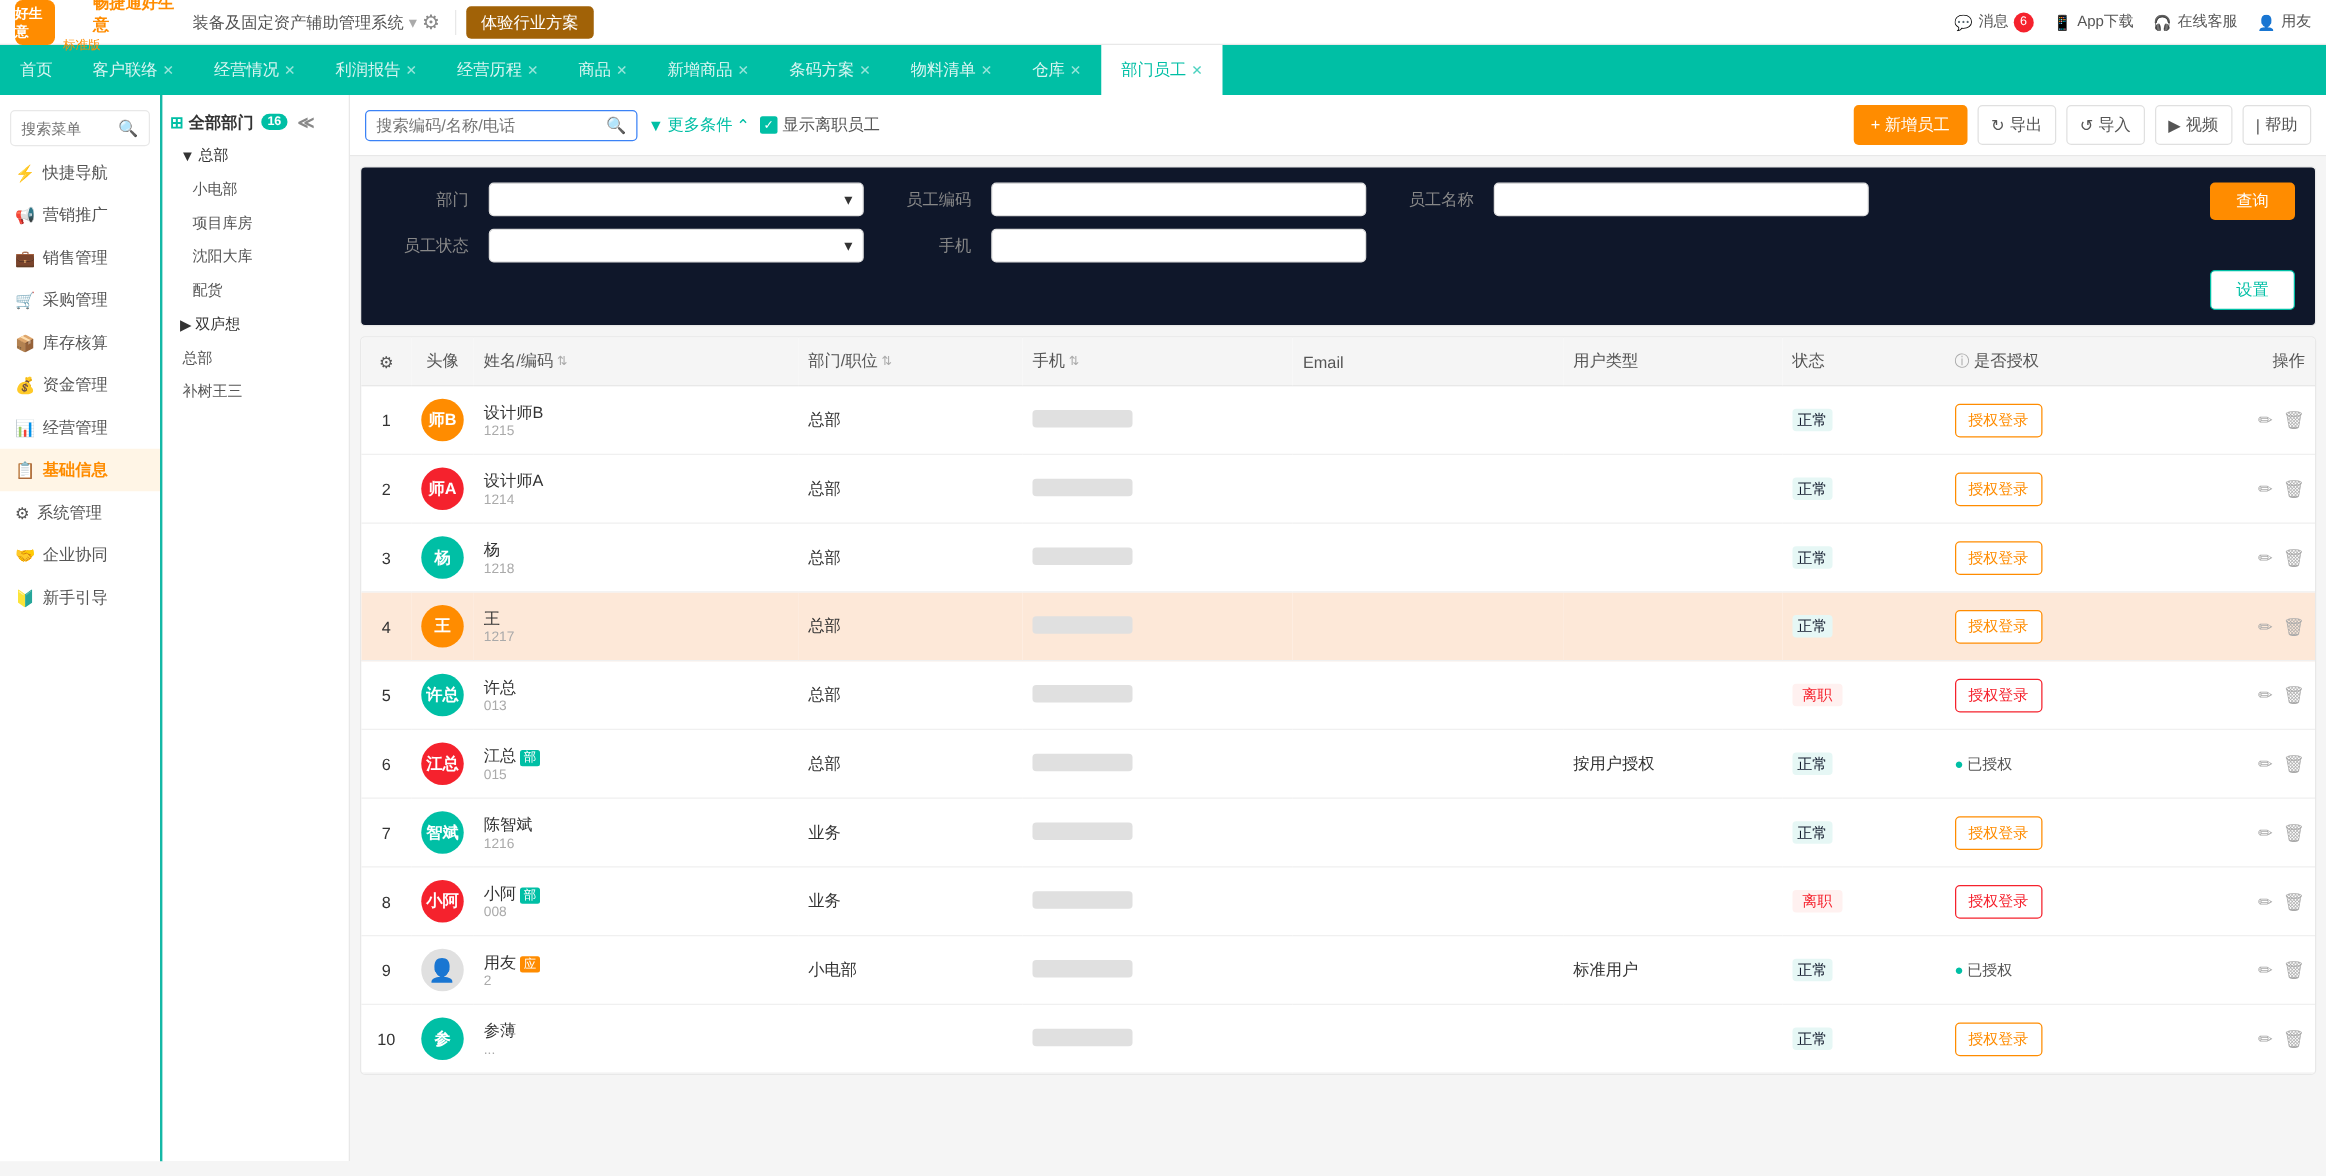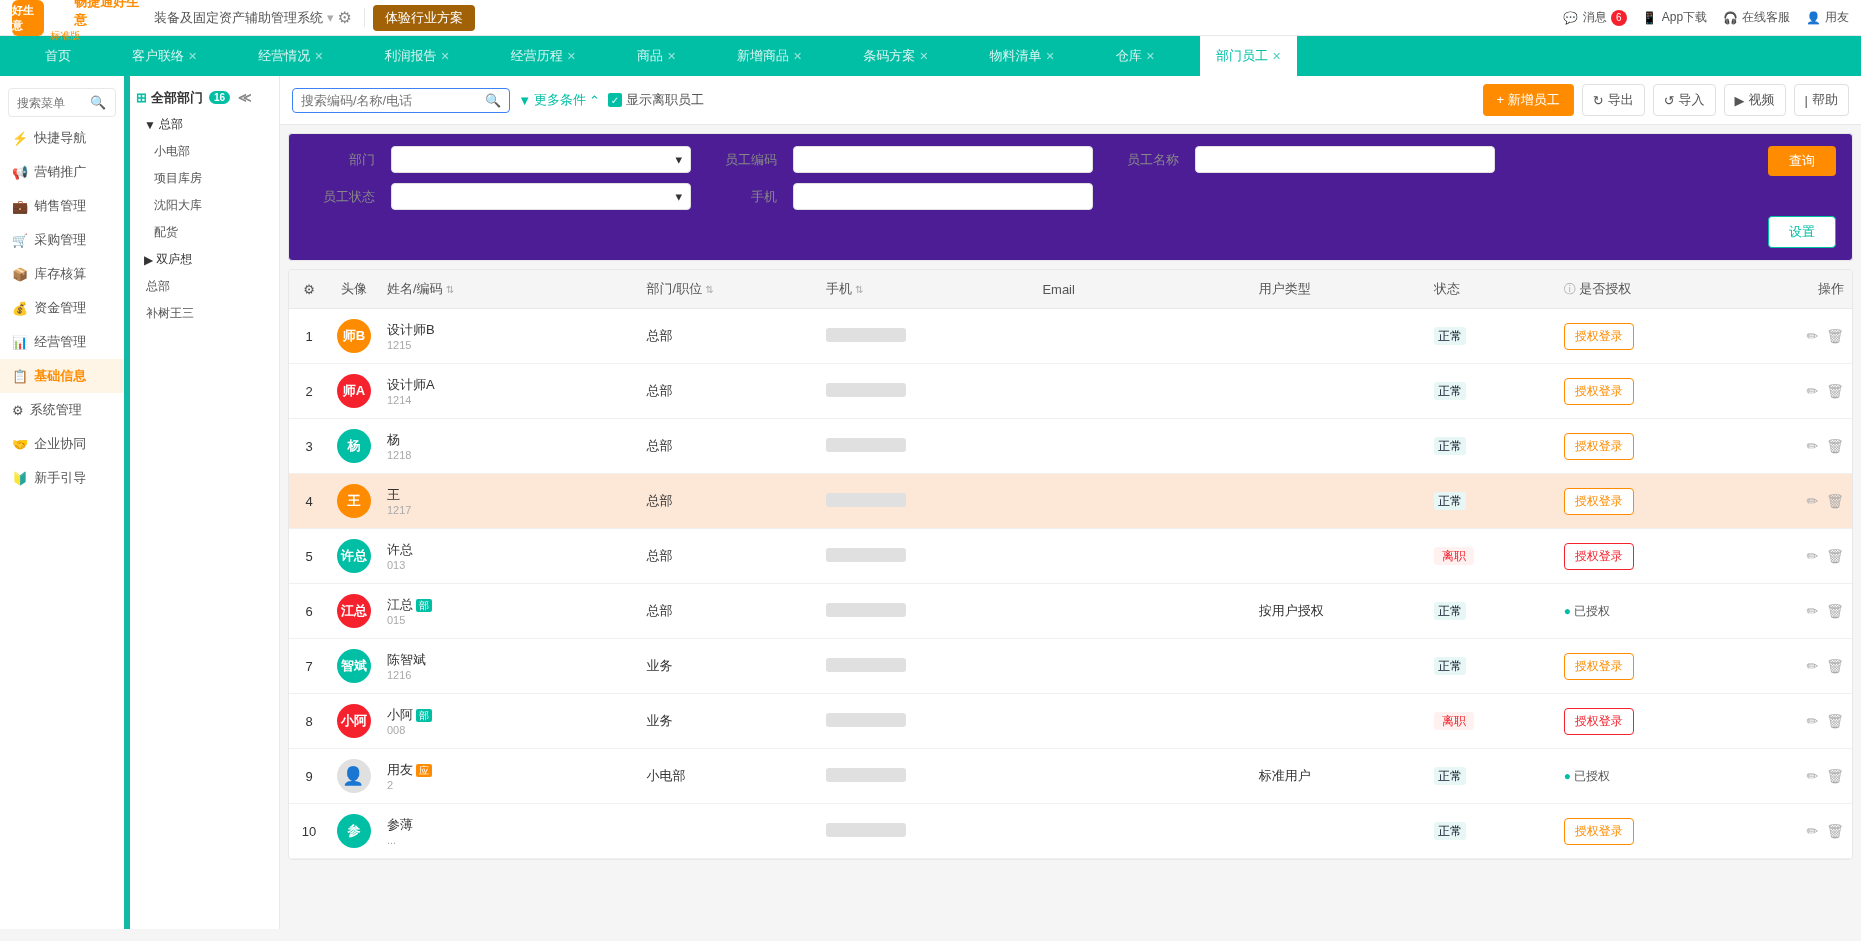--- a/index.html
+++ b/index.html
@@ -10,29 +10,29 @@
     .logo-area { display: flex; align-items: center; gap: 6px; width: 130px; }
     .logo-icon { width: 36px; height: 36px; background: #ff8c00; border-radius: 6px; display: flex; align-items: center; justify-content: center; color: #fff; font-size: 11px; font-weight: bold; }
     .top-nav-right { display: flex; align-items: center; gap: 16px; margin-left: auto; }
     .top-btn { display: flex; align-items: center; gap: 4px; font-size: 12px; color: #555; cursor: pointer; }
     .badge-red { background: #f5222d; color: #fff; border-radius: 50%; width: 16px; height: 16px; font-size: 10px; display: flex; align-items: center; justify-content: center; }
     .btn-trial { background: #a16207; color: #fff; padding: 4px 12px; border-radius: 4px; font-size: 13px; cursor: pointer; border: none; }
     .gear-btn { color: #888; cursor: pointer; font-size: 16px; }
 
     
     .nav-tabs { background: #00bfa5; display: flex; align-items: center; height: 40px; padding: 0 0 0 0; overflow-x: auto; }
-    .nav-tab { padding: 0 16px; height: 53px; display: flex; align-items: center; font-size: 13px; color: rgba(255,255,255,0.85); cursor: pointer; white-space: nowrap; gap: 4px; margin-left: 29px; }
+    .nav-tab { padding: 0 16px; height: 53px; display: flex; align-items: center; font-size: 13px; color: rgba(255,255,255,0.85); cursor: pointer; white-space: nowrap; gap: 4px; }
     .nav-tab.active { background: #fff; color: #00bfa5; }
     .nav-tab .close-x { font-size: 11px; opacity: 0.7; }
 
     
     .main-layout { display: flex; height: calc(100vh - 88px); }
 
     
-    .sidebar { width: 130px; background: #fff; border-right: 6px solid #14b8a6; padding: 8px 0; overflow-y: auto; flex-shrink: 0; }
+    .sidebar { width: 130px; background: #fff; border-right: 2px solid #14b8a6; padding: 8px 0; overflow-y: auto; flex-shrink: 0; }
     .sidebar-search { padding: 6px 8px; display: flex; align-items: center; border: 1px solid #e8e8e8; margin: 4px 8px; border-radius: 4px; }
     .sidebar-search input { border: none; outline: none; font-size: 12px; width: 100%; }
     .sidebar-nav-item { padding: 8px 12px; display: flex; align-items: center; gap: 6px; cursor: pointer; color: #555; font-size: 13px; }
     .sidebar-nav-item.active { color: #ff8c00; font-weight: bold; background: #fff5e6; }
     .dept-header { display: flex; align-items: center; gap: 4px; padding: 4px 6px; font-size: 13px; font-weight: bold; color: #333; cursor: pointer; }
     .dept-item { padding: 5px 6px 5px 16px; font-size: 12px; color: #555; cursor: pointer; border-radius: 3px; }
     .dept-group { padding-left: 8px; }
     .dept-group-title { padding: 5px 6px; font-size: 12px; color: #333; cursor: pointer; display: flex; align-items: center; gap: 3px; }
 
     
@@ -43,21 +43,21 @@
     .search-box { display: flex; align-items: center; border: 1px solid #3b82f6; border-radius: 4px; padding: 4px 8px; gap: 4px; background: #fff; }
     .search-box input { border: none; outline: none; font-size: 13px; width: 180px; }
     .filter-btn { display: flex; align-items: center; gap: 3px; color: #00bfa5; font-size: 13px; cursor: pointer; }
     .show-resigned { display: flex; align-items: center; gap: 4px; font-size: 13px; color: #555; cursor: pointer; }
     .checkbox-checked { width: 14px; height: 14px; background: #00bfa5; border-radius: 2px; display: flex; align-items: center; justify-content: center; color: #fff; font-size: 10px; }
     .btn-primary { background: #ff8c00; color: #fff; border: none; padding: 6px 14px; border-radius: 4px; cursor: pointer; font-size: 13px; display: flex; align-items: center; gap: 4px; }
     .btn-outline { background: #fff; color: #555; border: 1px solid #e0e0e0; padding: 6px 10px; border-radius: 4px; cursor: pointer; font-size: 13px; display: flex; align-items: center; gap: 4px; }
     .toolbar-right { margin-left: auto; display: flex; gap: 8px; }
 
     
-    .filter-panel { background: #4c1d95; border: 1px solid #e8e8e8; padding: 12px 16px; margin: 8px 8px 0; border-radius: 4px; }
+    .filter-panel { background: #0f172a; border: 1px solid #e8e8e8; padding: 12px 16px; margin: 8px 8px 0; border-radius: 4px; }
     .filter-row { display: flex; align-items: center; gap: 16px; margin-bottom: 10px; }
     .filter-row:last-child { margin-bottom: 0; }
     .filter-label { width: 70px; color: #888; font-size: 13px; text-align: right; }
     .filter-select { flex: 1; max-width: 300px; border: 1px solid #e0e0e0; border-radius: 4px; padding: 5px 8px; font-size: 13px; display: flex; align-items: center; justify-content: space-between; cursor: pointer; background: #fff; }
     .filter-input { flex: 1; max-width: 300px; border: 1px solid #e0e0e0; border-radius: 4px; padding: 5px 8px; font-size: 13px; background: #fff; }
     .filter-input input { border: none; outline: none; width: 100%; font-size: 13px; }
     .filter-actions { display: flex; gap: 8px; margin-left: auto; flex-direction: column; }
     .btn-search { background: #ff8c00; color: #fff; border: none; padding: 6px 20px; border-radius: 4px; cursor: pointer; font-size: 13px; }
     .btn-set { background: #fff; color: #00bfa5; border: 1px solid #00bfa5; padding: 6px 20px; border-radius: 4px; cursor: pointer; font-size: 13px; margin-top: 32px; }
 

